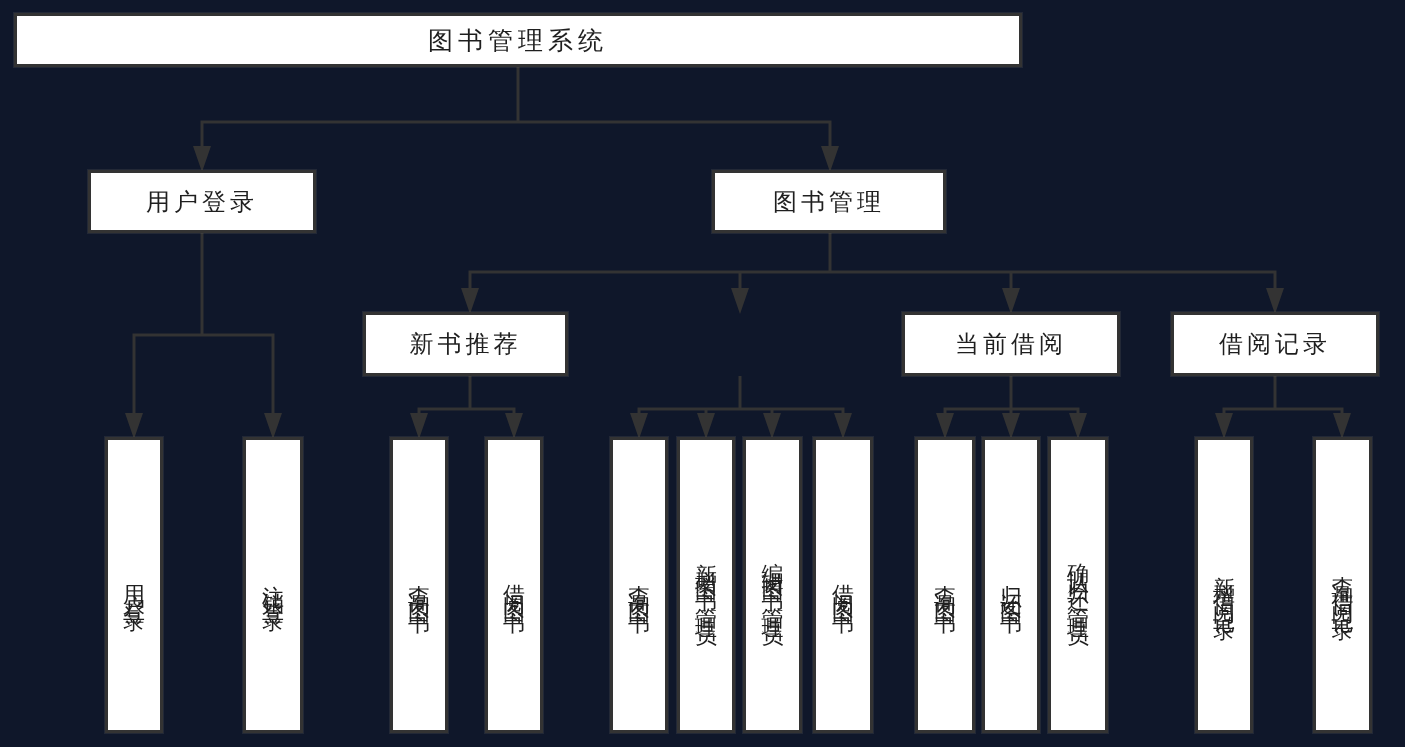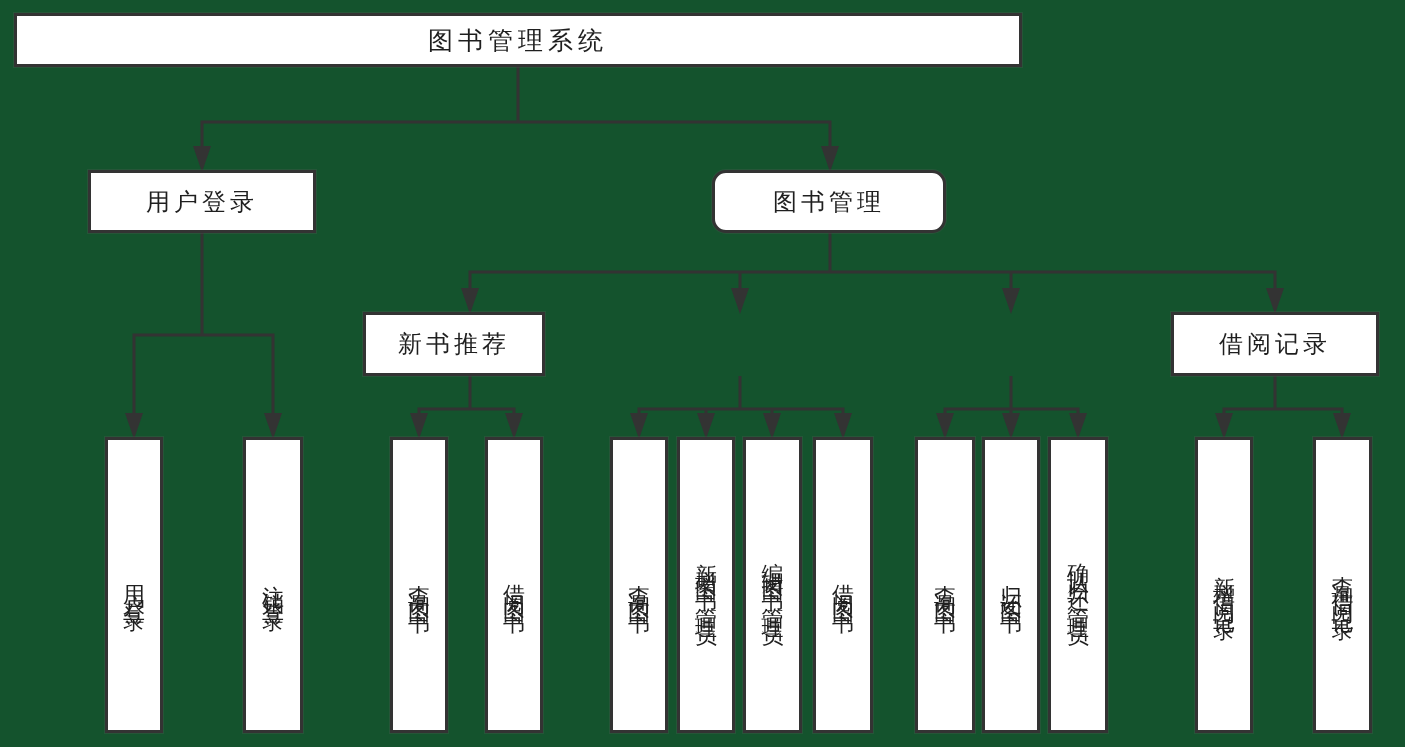--- a/index.html
+++ b/index.html
@@ -1,19 +1,19 @@
 <!DOCTYPE html>
 <html><head>
 <meta charset="utf-8">
 <style>
   html,body{margin:0;padding:0;background:#ffffff;}
   #stage{
     position:relative;
     width:1405px;height:747px;
-    background:#14532d;
+    background:#0f172a;
     font-family:"Liberation Sans", sans-serif;
     overflow:hidden;
   }
   #connectors{position:absolute;left:0;top:0;width:1405px;height:747px;}
   .node{
     position:absolute;
     box-sizing:border-box;
     border:3px solid #333333;
     background:#ffffff;
     display:flex;
@@ -90,26 +90,29 @@
     </g>
   </svg>
 
   <div class="node root" style="left:14px;top:13px;width:1008px;height:54px;">
     <span>图书管理系统</span>
   </div>
 
   <div class="node hnode" style="left:88px;top:170px;width:228px;height:63px;">
     <span>用户登录</span>
   </div>
-  <div class="node hnode" style="left:712px;top:170px;width:234px;height:63px;border-radius:14px;">
+  <div class="node hnode" style="left:712px;top:170px;width:234px;height:63px;">
     <span>图书管理</span>
   </div>
 
-  <div class="node hnode" style="left:363px;top:312px;width:182px;height:64px;">
+  <div class="node hnode" style="left:363px;top:312px;width:205px;height:64px;">
     <span>新书推荐</span>
+  </div>
+  <div class="node hnode" style="left:902px;top:312px;width:218px;height:64px;">
+    <span>当前借阅</span>
   </div>
   <div class="node hnode" style="left:1171px;top:312px;width:208px;height:64px;">
     <span>借阅记录</span>
   </div>
 
   <div class="node vnode" style="left:105px;top:437px;width:58px;height:296px;">
     <span>用户登录</span>
   </div>
   <div class="node vnode" style="left:243px;top:437px;width:60px;height:296px;">
     <span>注销登录</span>

